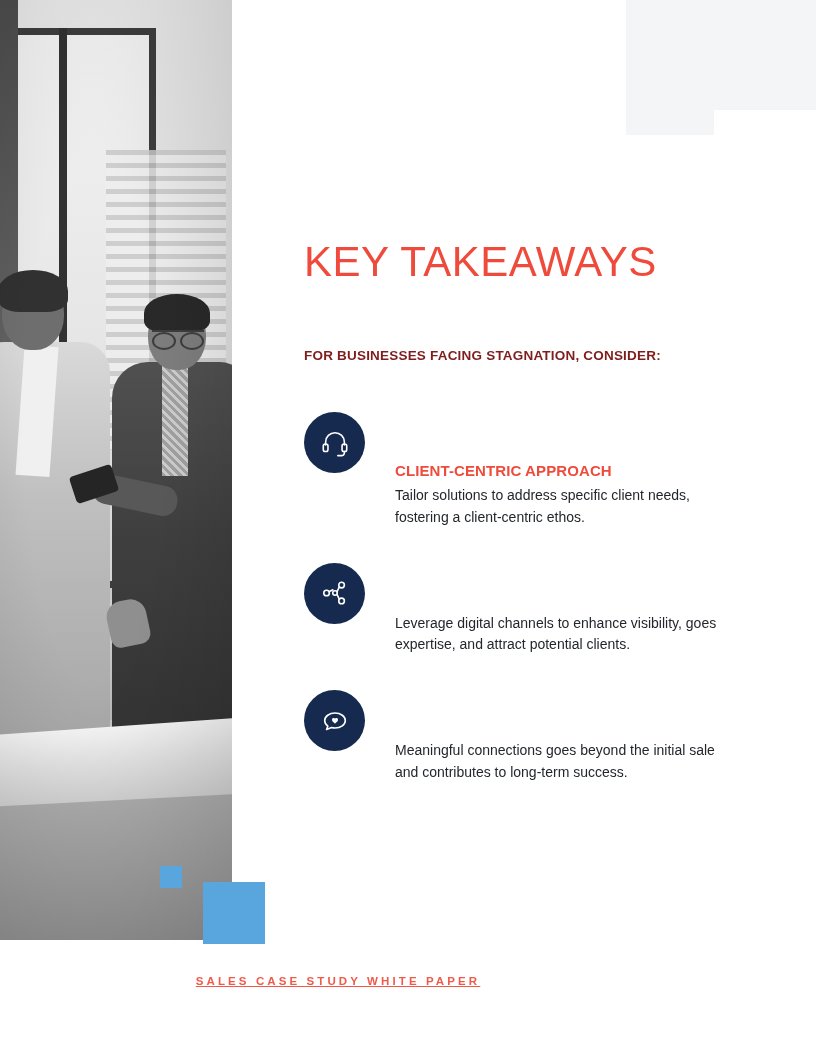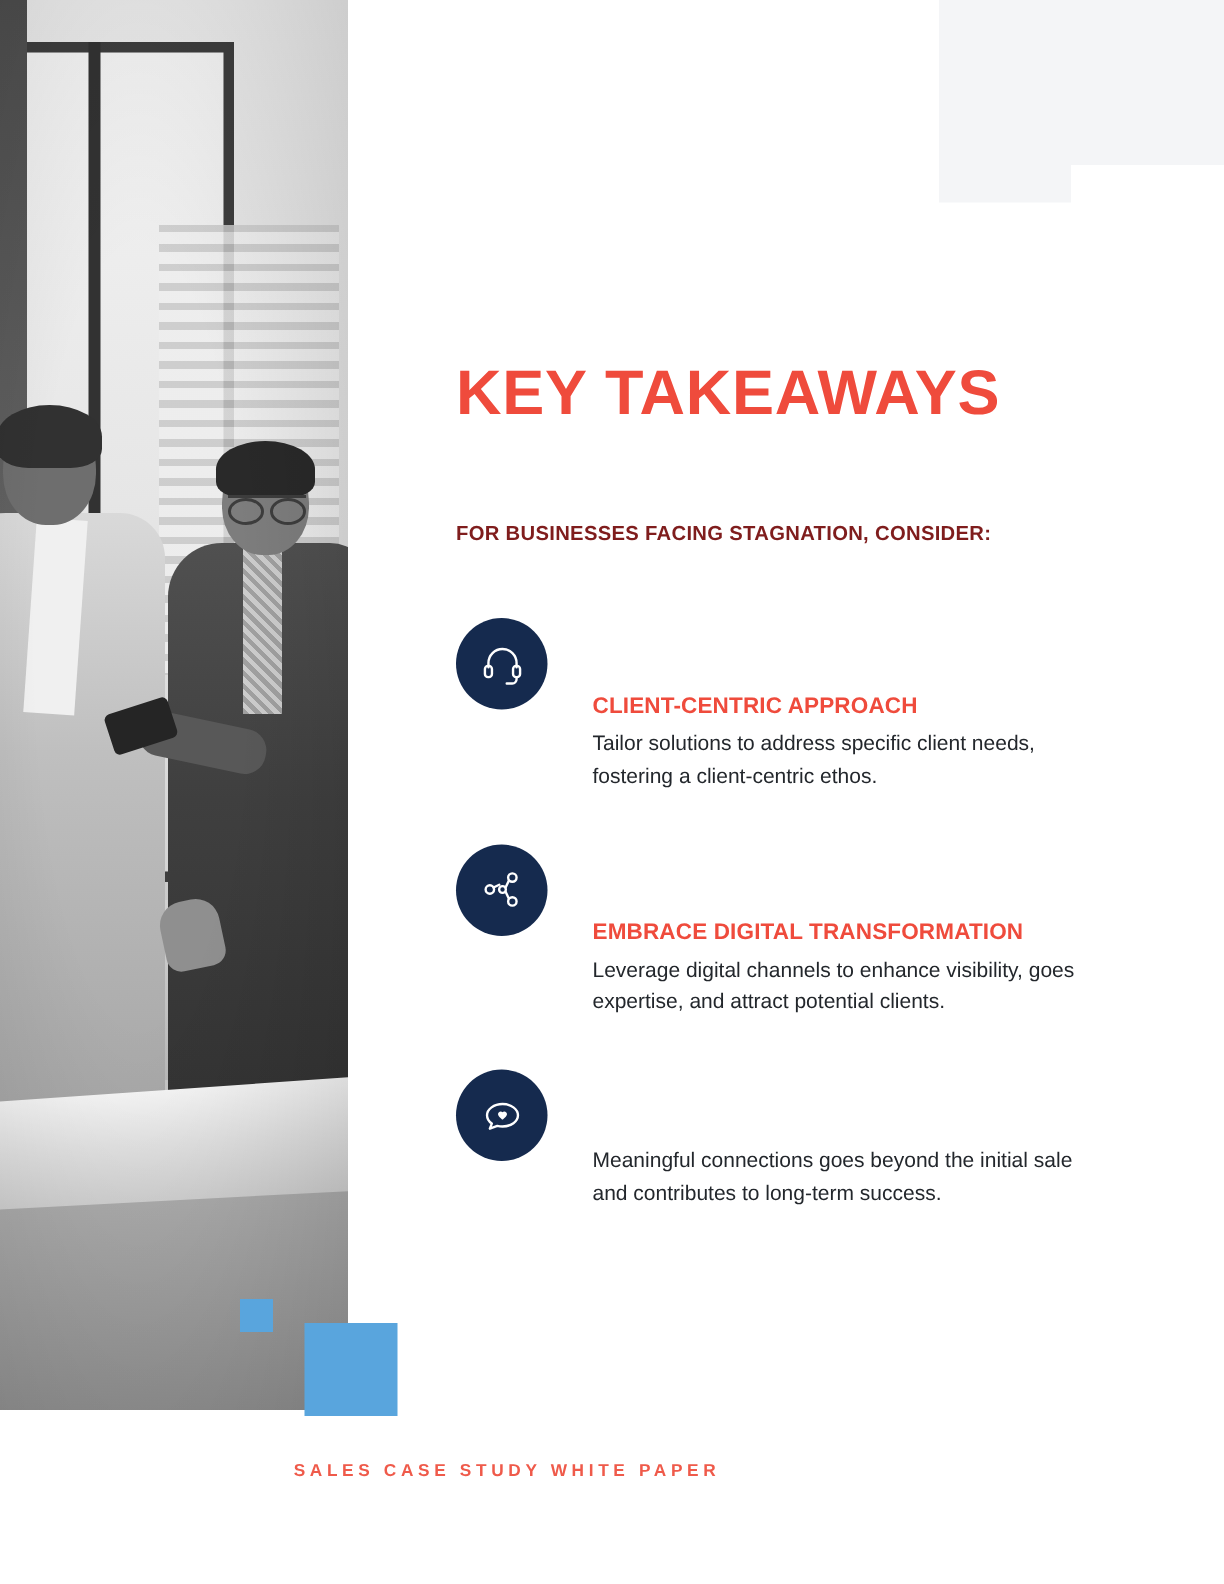--- a/index.html
+++ b/index.html
@@ -299,21 +299,21 @@
     top: 0;
     width: 460px;
     height: 1056px;
   }
   .title {
     position: absolute;
     left: 0;
     top: 212px;
     font-size: 42px;
     line-height: 1.05;
-    font-weight: bold;
+    font-weight: normal;
     letter-spacing: .5px;
     color: #ef4b3c;
   }
   .subtitle {
     position: absolute;
     left: 0;
     top: 348px;
     font-size: 13.5px;
     font-weight: bold;
     letter-spacing: .2px;
@@ -367,20 +367,21 @@
   .footer {
     position: absolute;
     left: 0;
     top: 975px;
     width: 676px;
     text-align: center;
     font-size: 11.5px;
     letter-spacing: 3.1px;
     font-weight: bold;
     color: #ef5a4a;
+    text-decoration: underline;
   }
 </style>
 </head>
 <body>
 
 <div class="page">
 
   <div class="photo-col">
     <div class="photo-img">
       <div class="ph-bg"></div>
@@ -445,21 +446,20 @@
             <circle cx="23" cy="7.5" r="3"></circle>
             <circle cx="7" cy="16" r="3"></circle>
             <circle cx="23" cy="24.5" r="3"></circle>
             <circle cx="16" cy="16" r="2.4"></circle>
             <path d="M9.6 14.6 13.7 12.6"></path>
             <path d="M18.2 14.6 20.4 9.9"></path>
             <path d="M18.2 17.6 20.4 22.2"></path>
           </svg>
         </div>
         <div class="item-text">
-          <p class="item-title">EMBRACE DIGITAL TRANSFORMATION</p>
           <p class="item-desc">Leverage digital channels to enhance visibility, goes expertise, and attract potential clients.</p>
         </div>
       </div>
 
       <div class="item">
         <div class="item-icon">
           <svg width="30" height="30" viewBox="0 0 32 32" fill="none" stroke="#ffffff" stroke-width="1.7" stroke-linecap="round" stroke-linejoin="round">
             <path d="M5 15.5c0-4.4 4.9-8 11-8s11 3.6 11 8-4.9 8-11 8c-1.3 0-2.6-.2-3.7-.5L7 25l1.4-3.6C6.3 20 5 17.9 5 15.5Z"></path>
             <path d="M16 18.6s-3.2-2-3.2-4a1.9 1.9 0 0 1 3.2-1.3 1.9 1.9 0 0 1 3.2 1.3c0 2-3.2 4-3.2 4Z" fill="#ffffff" stroke="none"></path>
           </svg>

